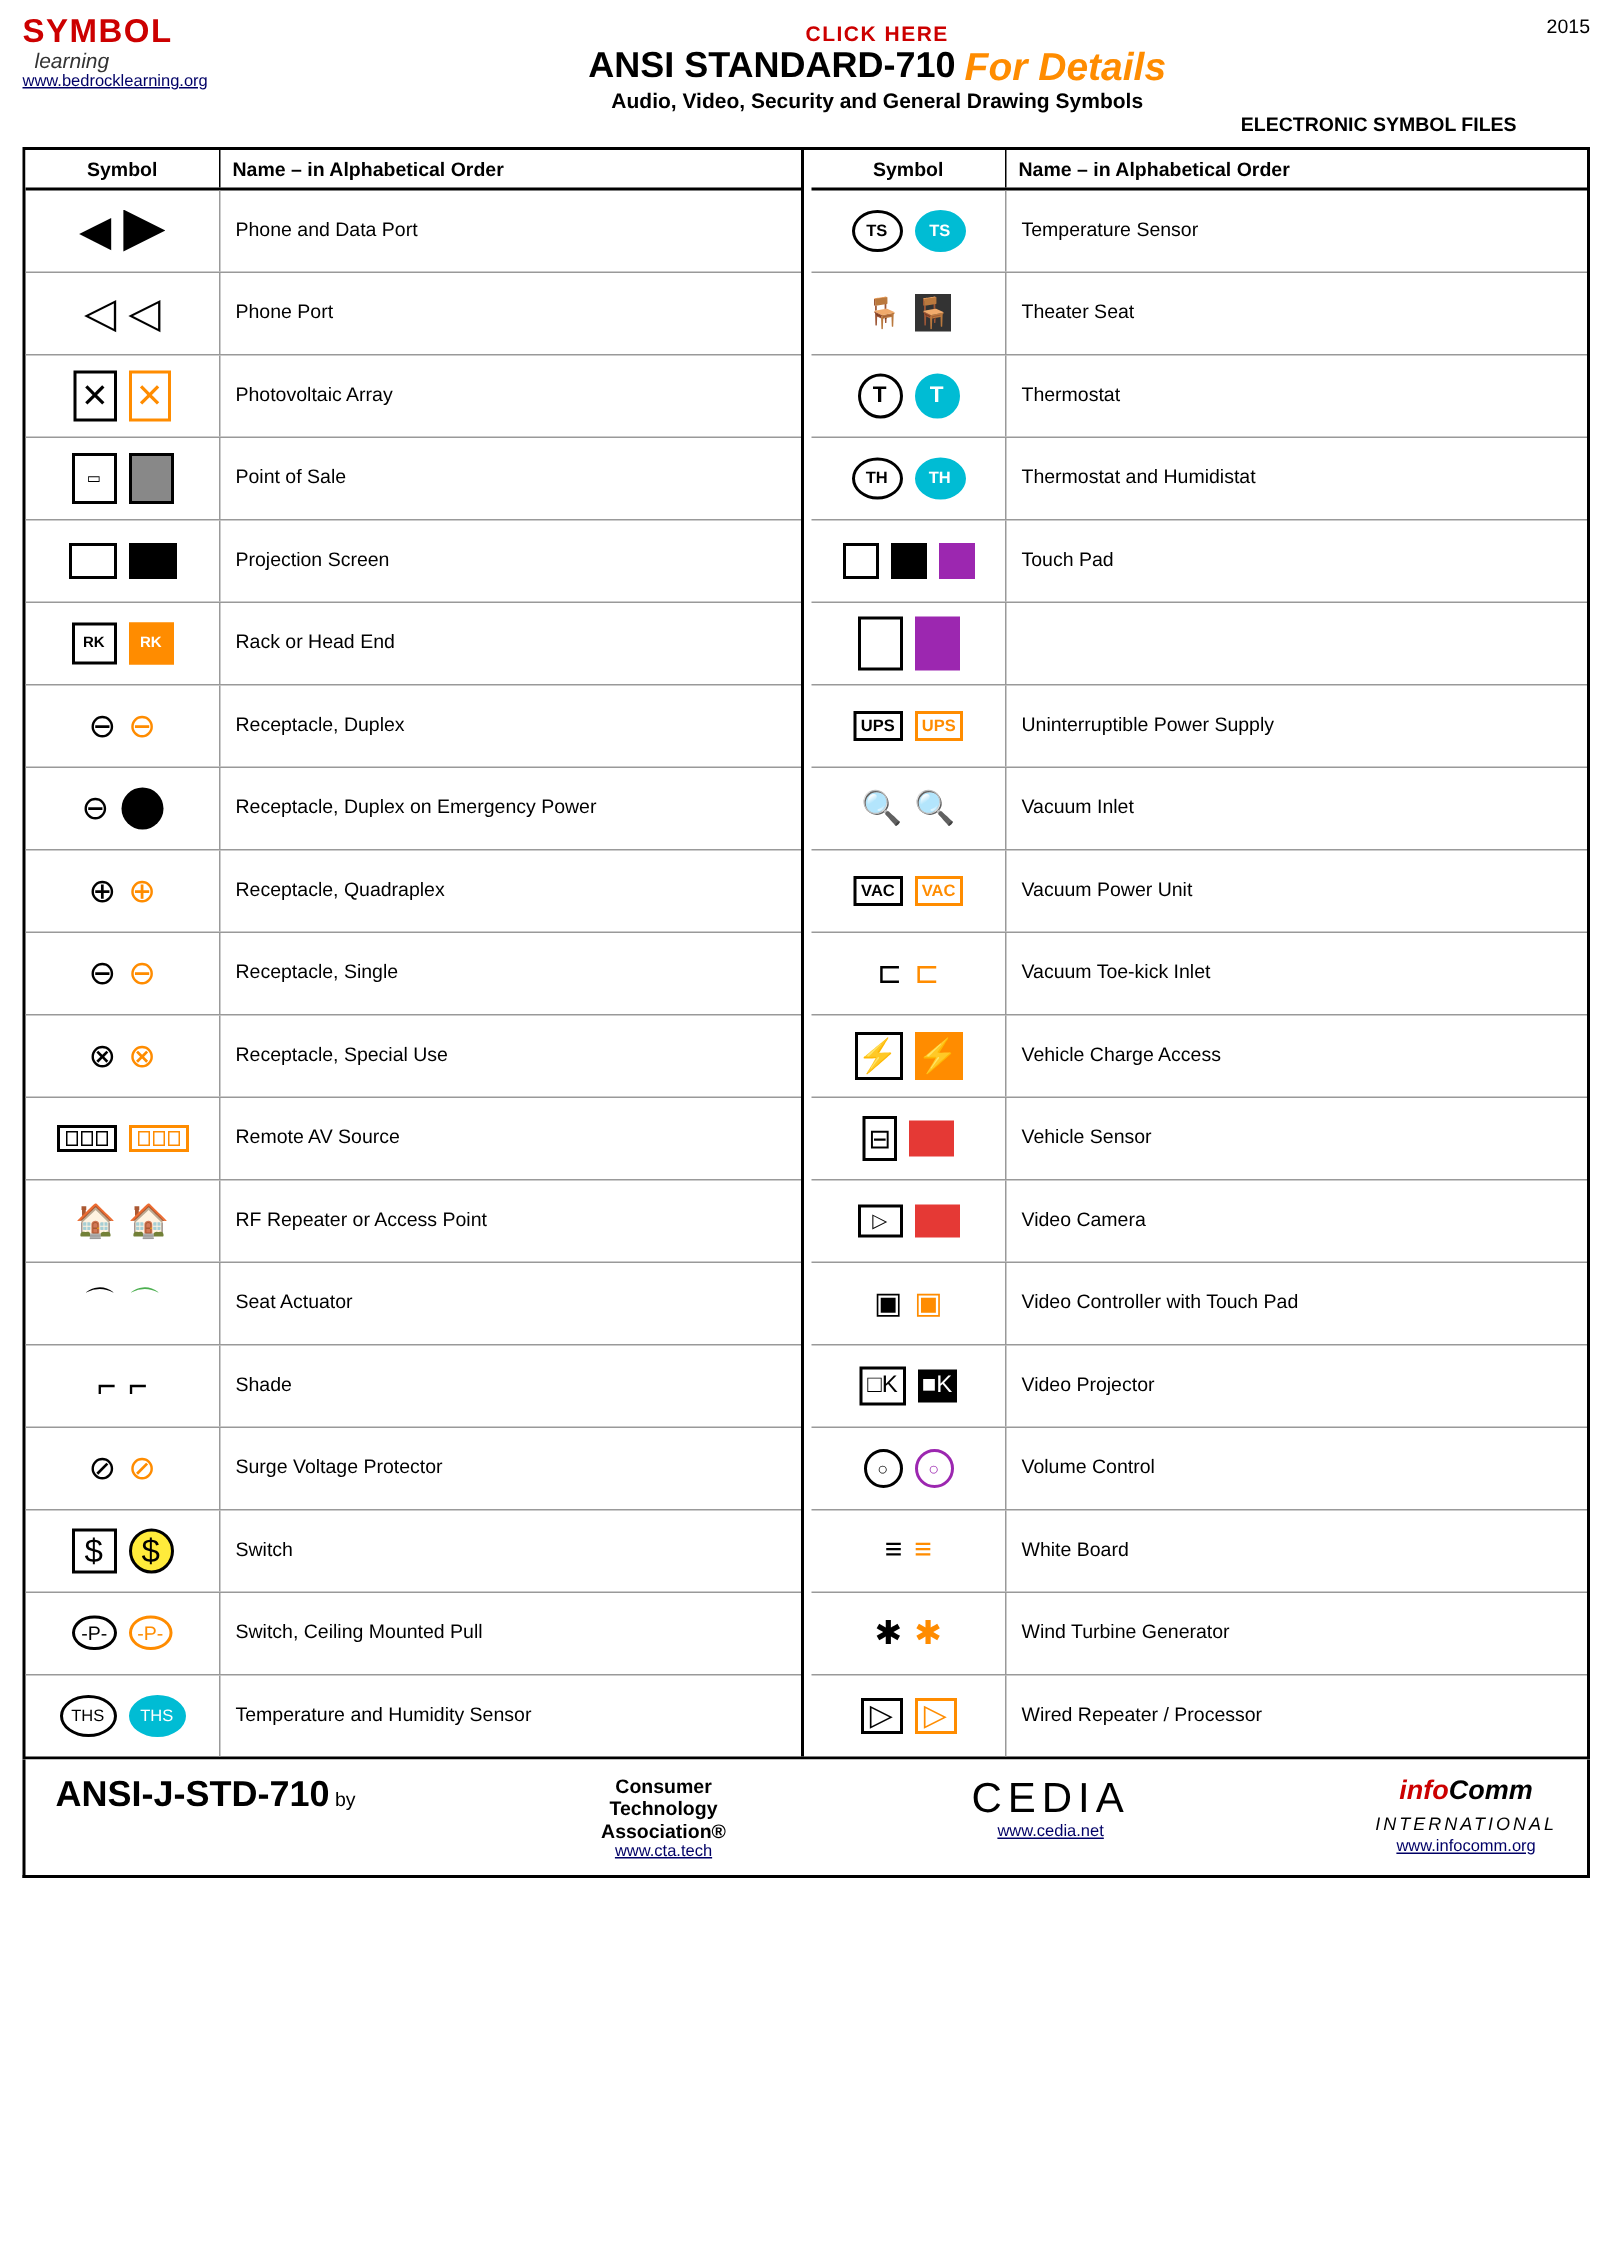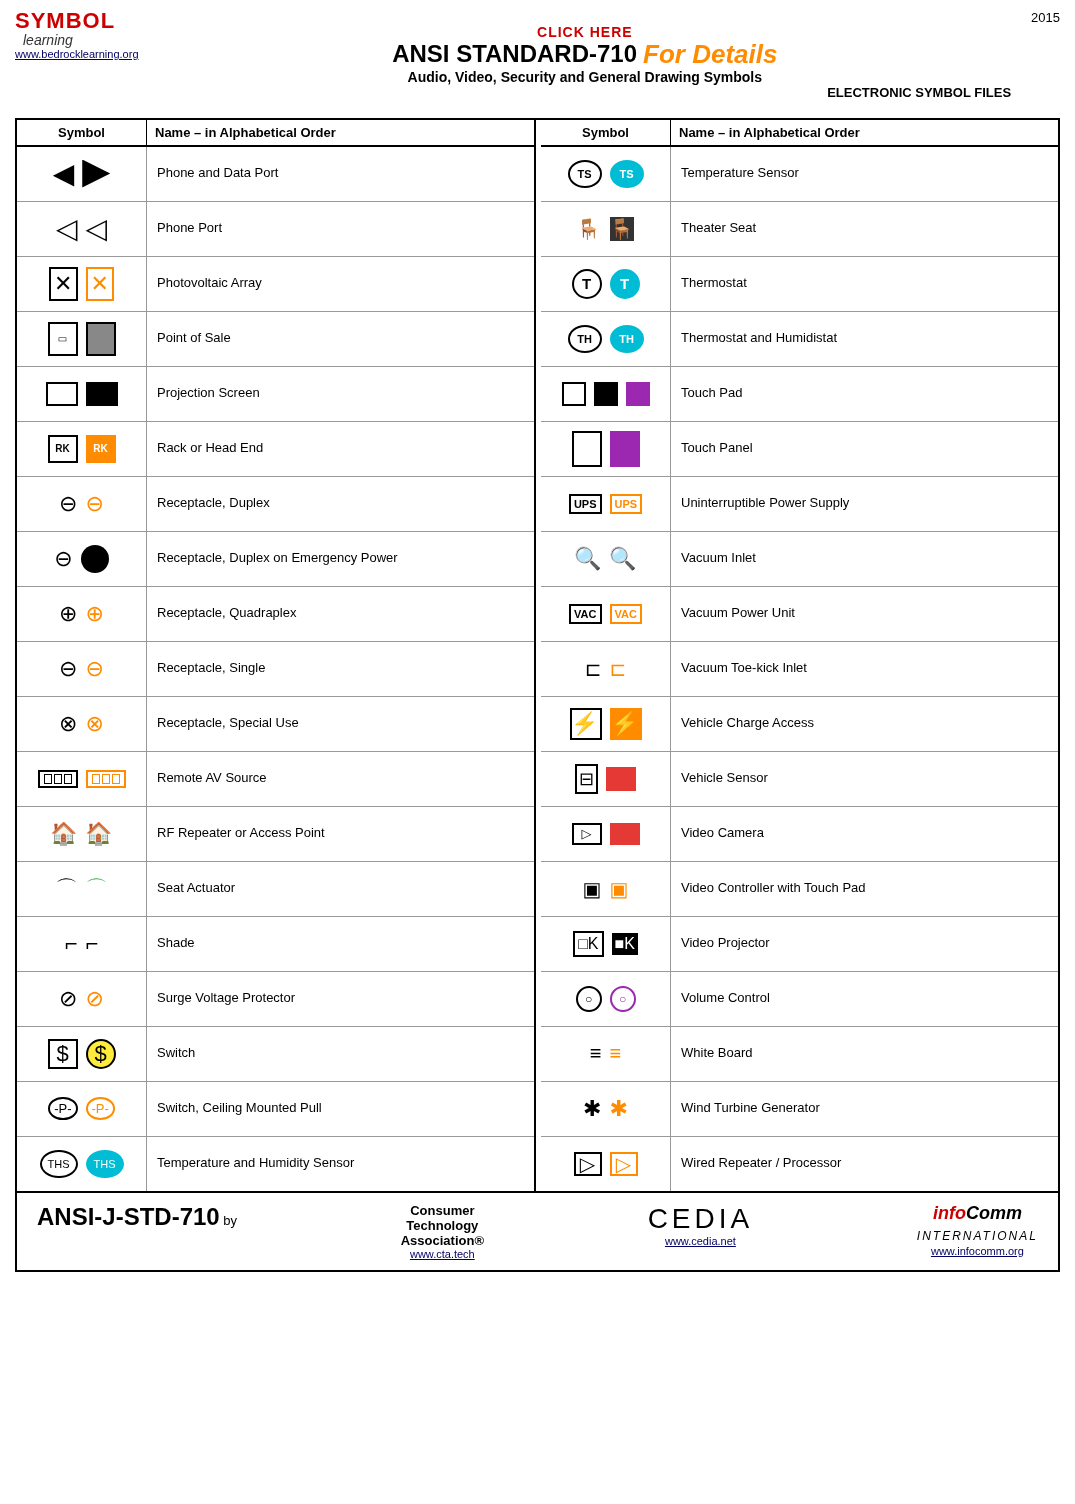--- a/index.html
+++ b/index.html
@@ -40,21 +40,21 @@
       margin-left: 8px;
     }
     .logo-url {
       font-size: 11px;
       color: #006;
       text-decoration: underline;
     }
     .header-center {
       text-align: center;
       flex: 1;
-      margin: 14px 20px;
+      margin: 4px 20px;
     }
     .click-here {
       font-size: 14px;
       font-weight: bold;
       color: #c00;
       letter-spacing: 1px;
     }
     .title-banner {
       font-size: 26px;
       font-weight: 900;
@@ -409,21 +409,20 @@
           <span style="width:24px;height:24px;background:#9c27b0;display:inline-block;"></span>
         </div>
         <div class="name-cell">Touch Pad</div>
       </div>
 
       <div class="symbol-row">
         <div class="symbol-cell">
           <span style="width:30px;height:36px;border:2px solid #000;display:inline-block;"></span>
           <span style="width:30px;height:36px;background:#9c27b0;display:inline-block;"></span>
         </div>
-        <div class="name-cell">Touch Panel</div>
       </div>
 
       <div class="symbol-row">
         <div class="symbol-cell">
           <span style="font-size:11px;border:2px solid #000;padding:2px 3px;font-weight:bold;display:inline-flex;align-items:center;">UPS</span>
           <span style="font-size:11px;border:2px solid #ff8c00;padding:2px 3px;font-weight:bold;color:#ff8c00;display:inline-flex;align-items:center;">UPS</span>
         </div>
         <div class="name-cell">Uninterruptible Power Supply</div>
       </div>
 

